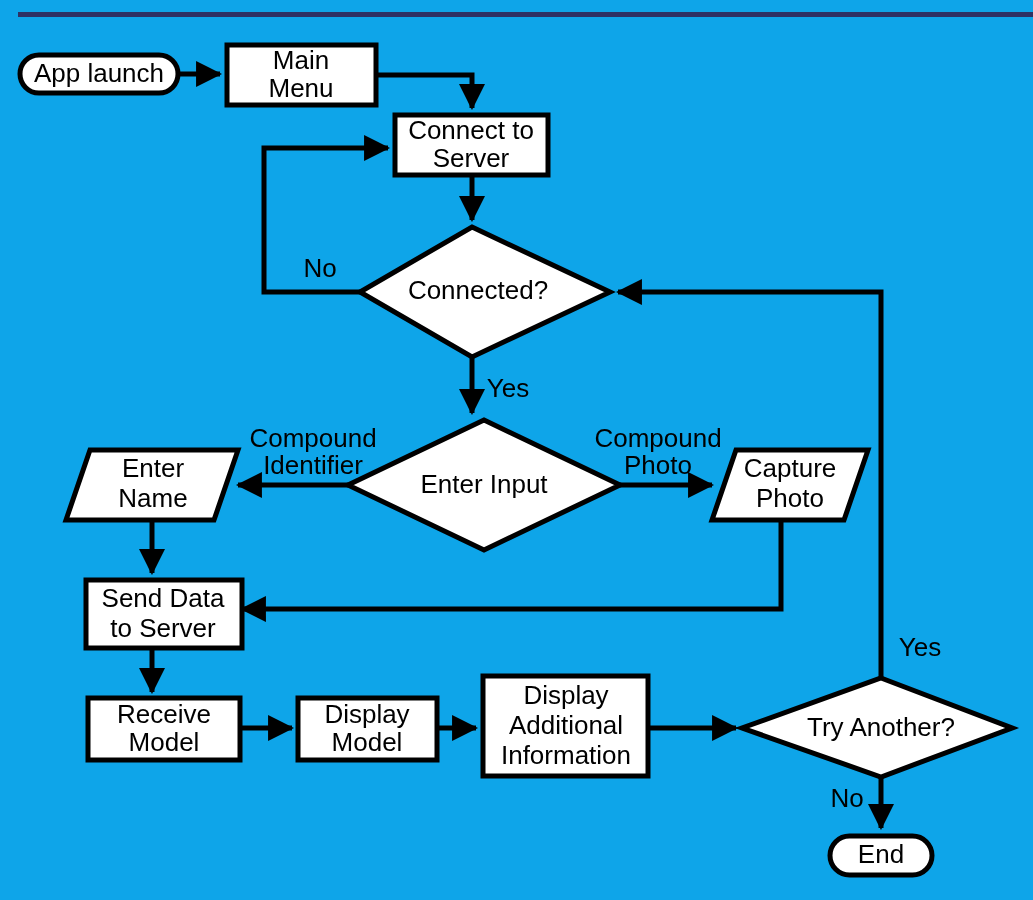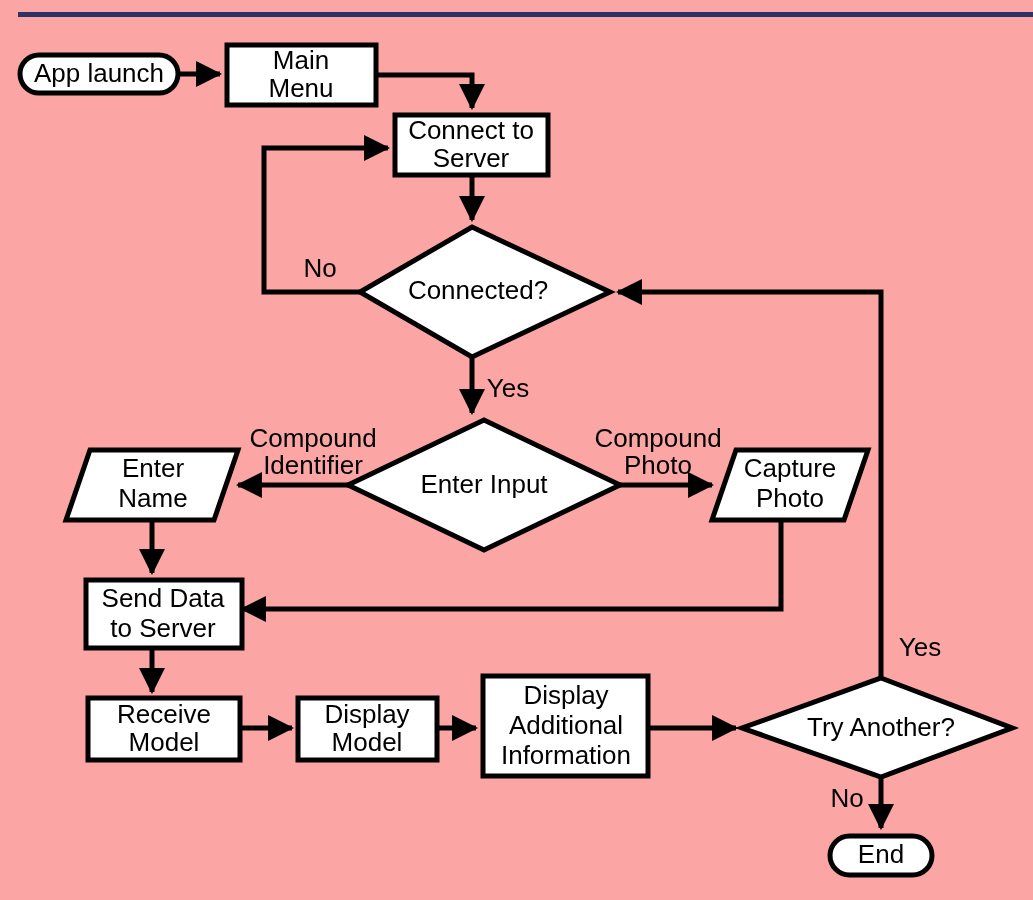--- a/index.html
+++ b/index.html
@@ -10,21 +10,21 @@
   body {
     width: 1033px;
     height: 900px;
     font-family: "Liberation Sans", sans-serif;
     overflow: hidden;
   }
   #stage {
     position: relative;
     width: 1033px;
     height: 900px;
-    background: #fca5a5;
+    background: #0ea5e9;
   }
   .top-rule {
     position: absolute;
     left: 18px;
     top: 12px;
     width: 1015px;
     height: 5px;
   }
   svg#flow {
     position: absolute;

